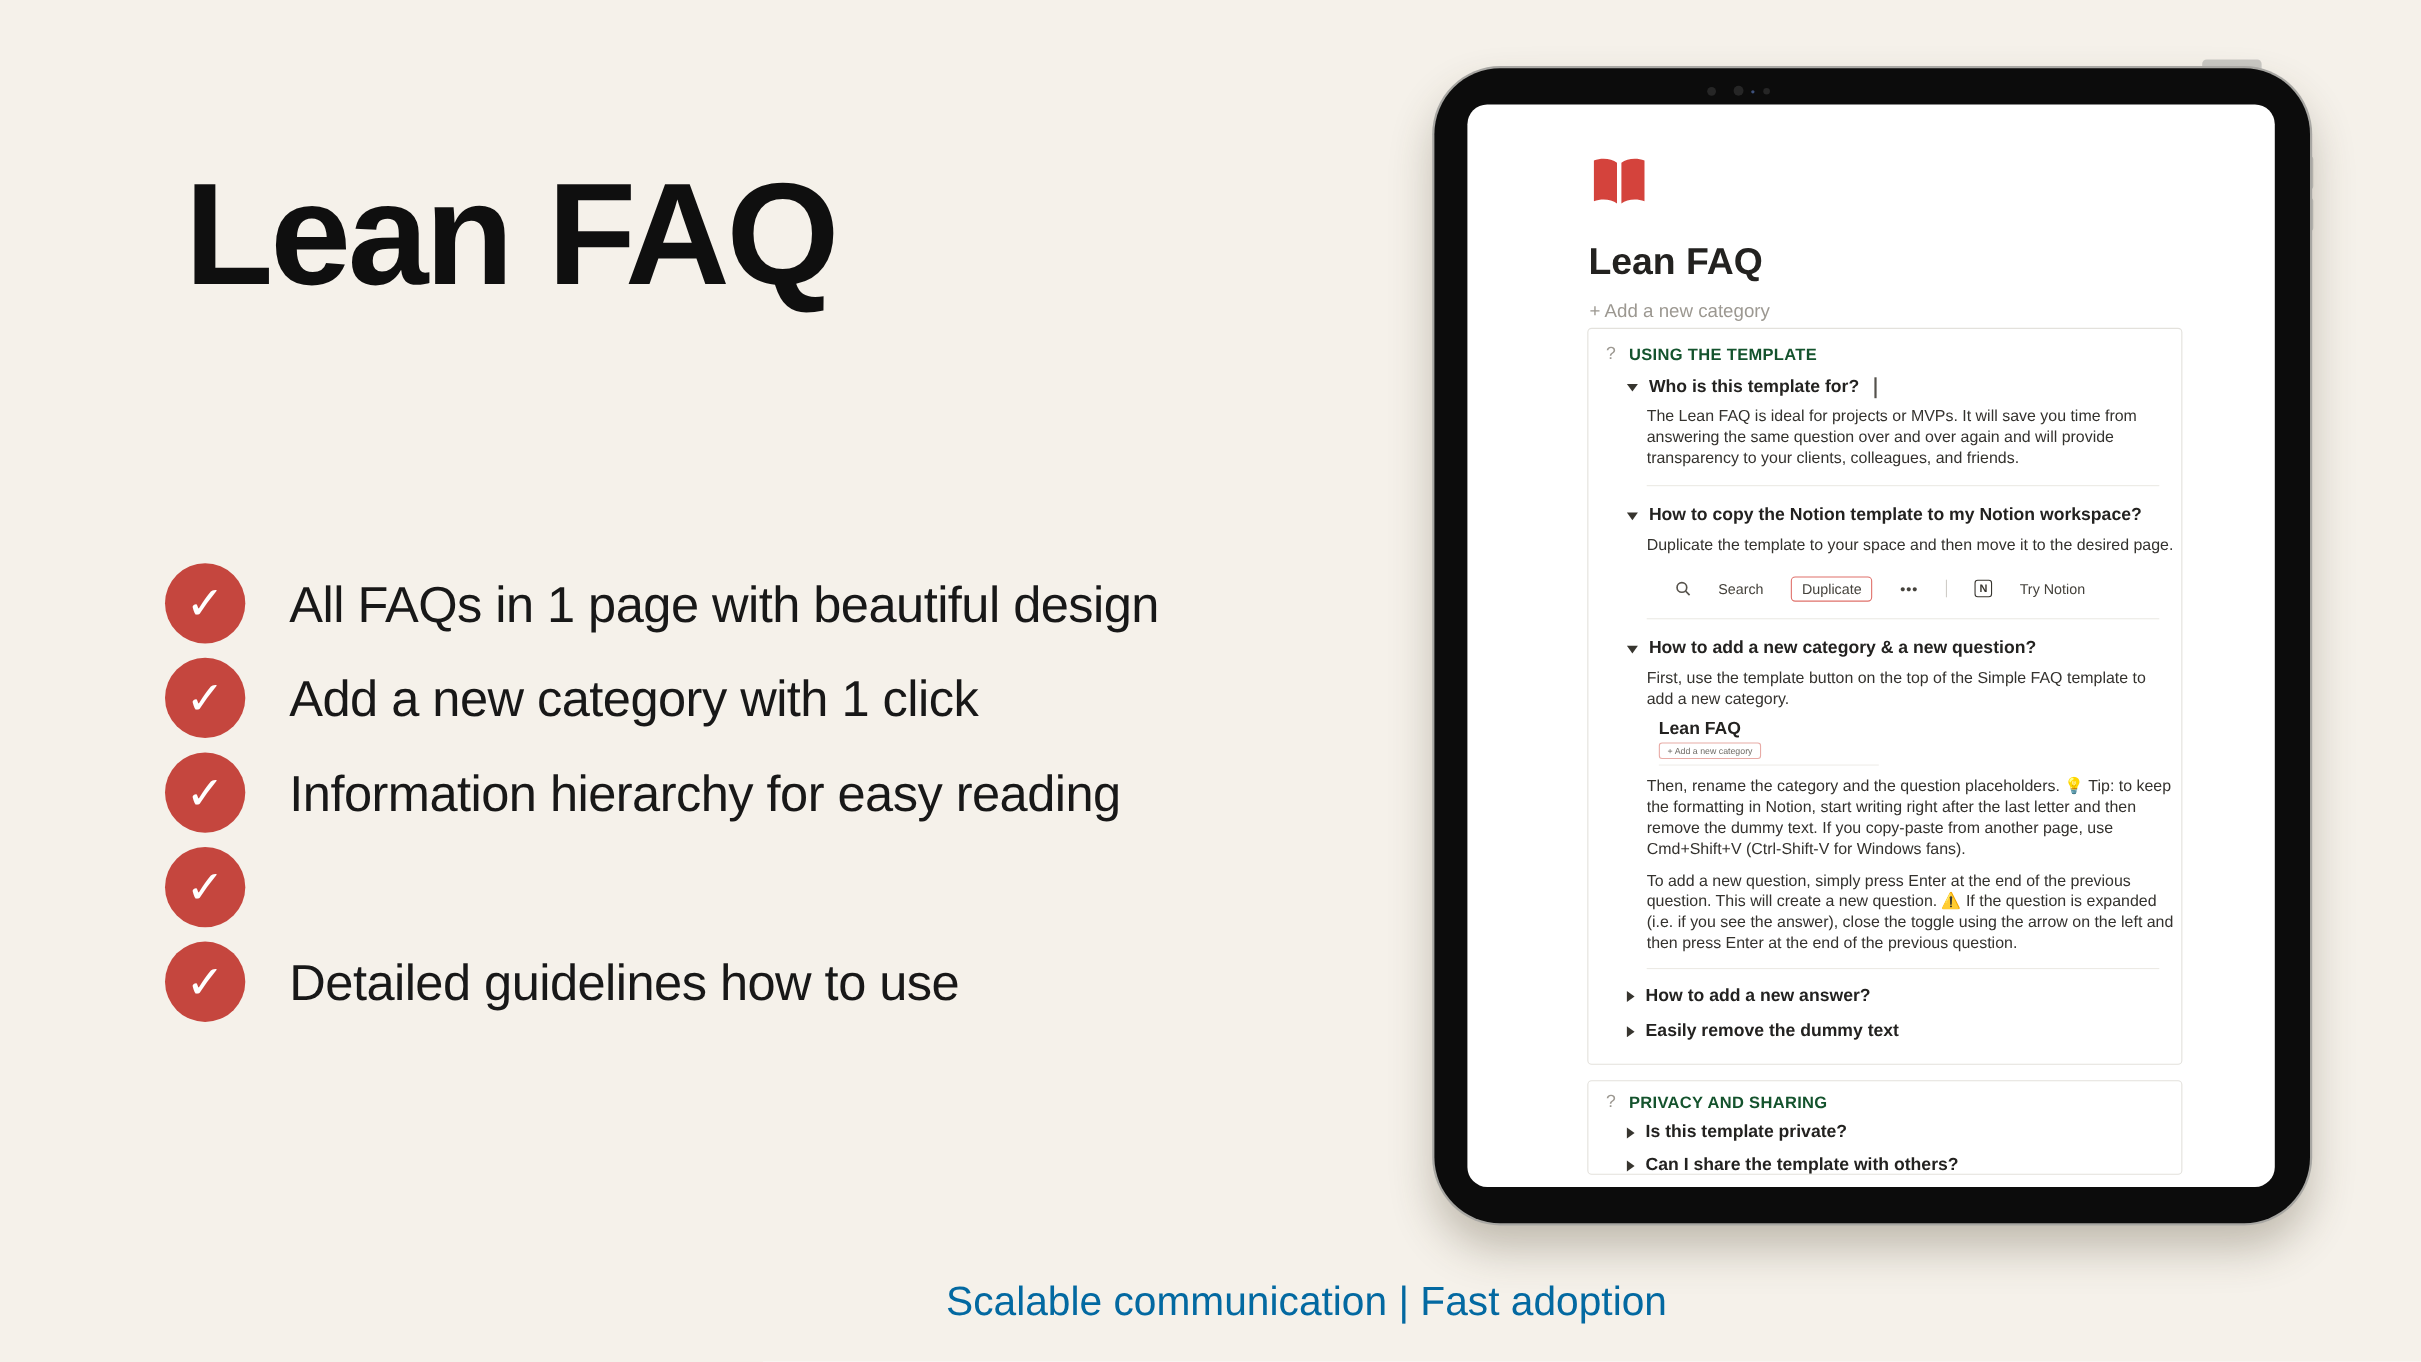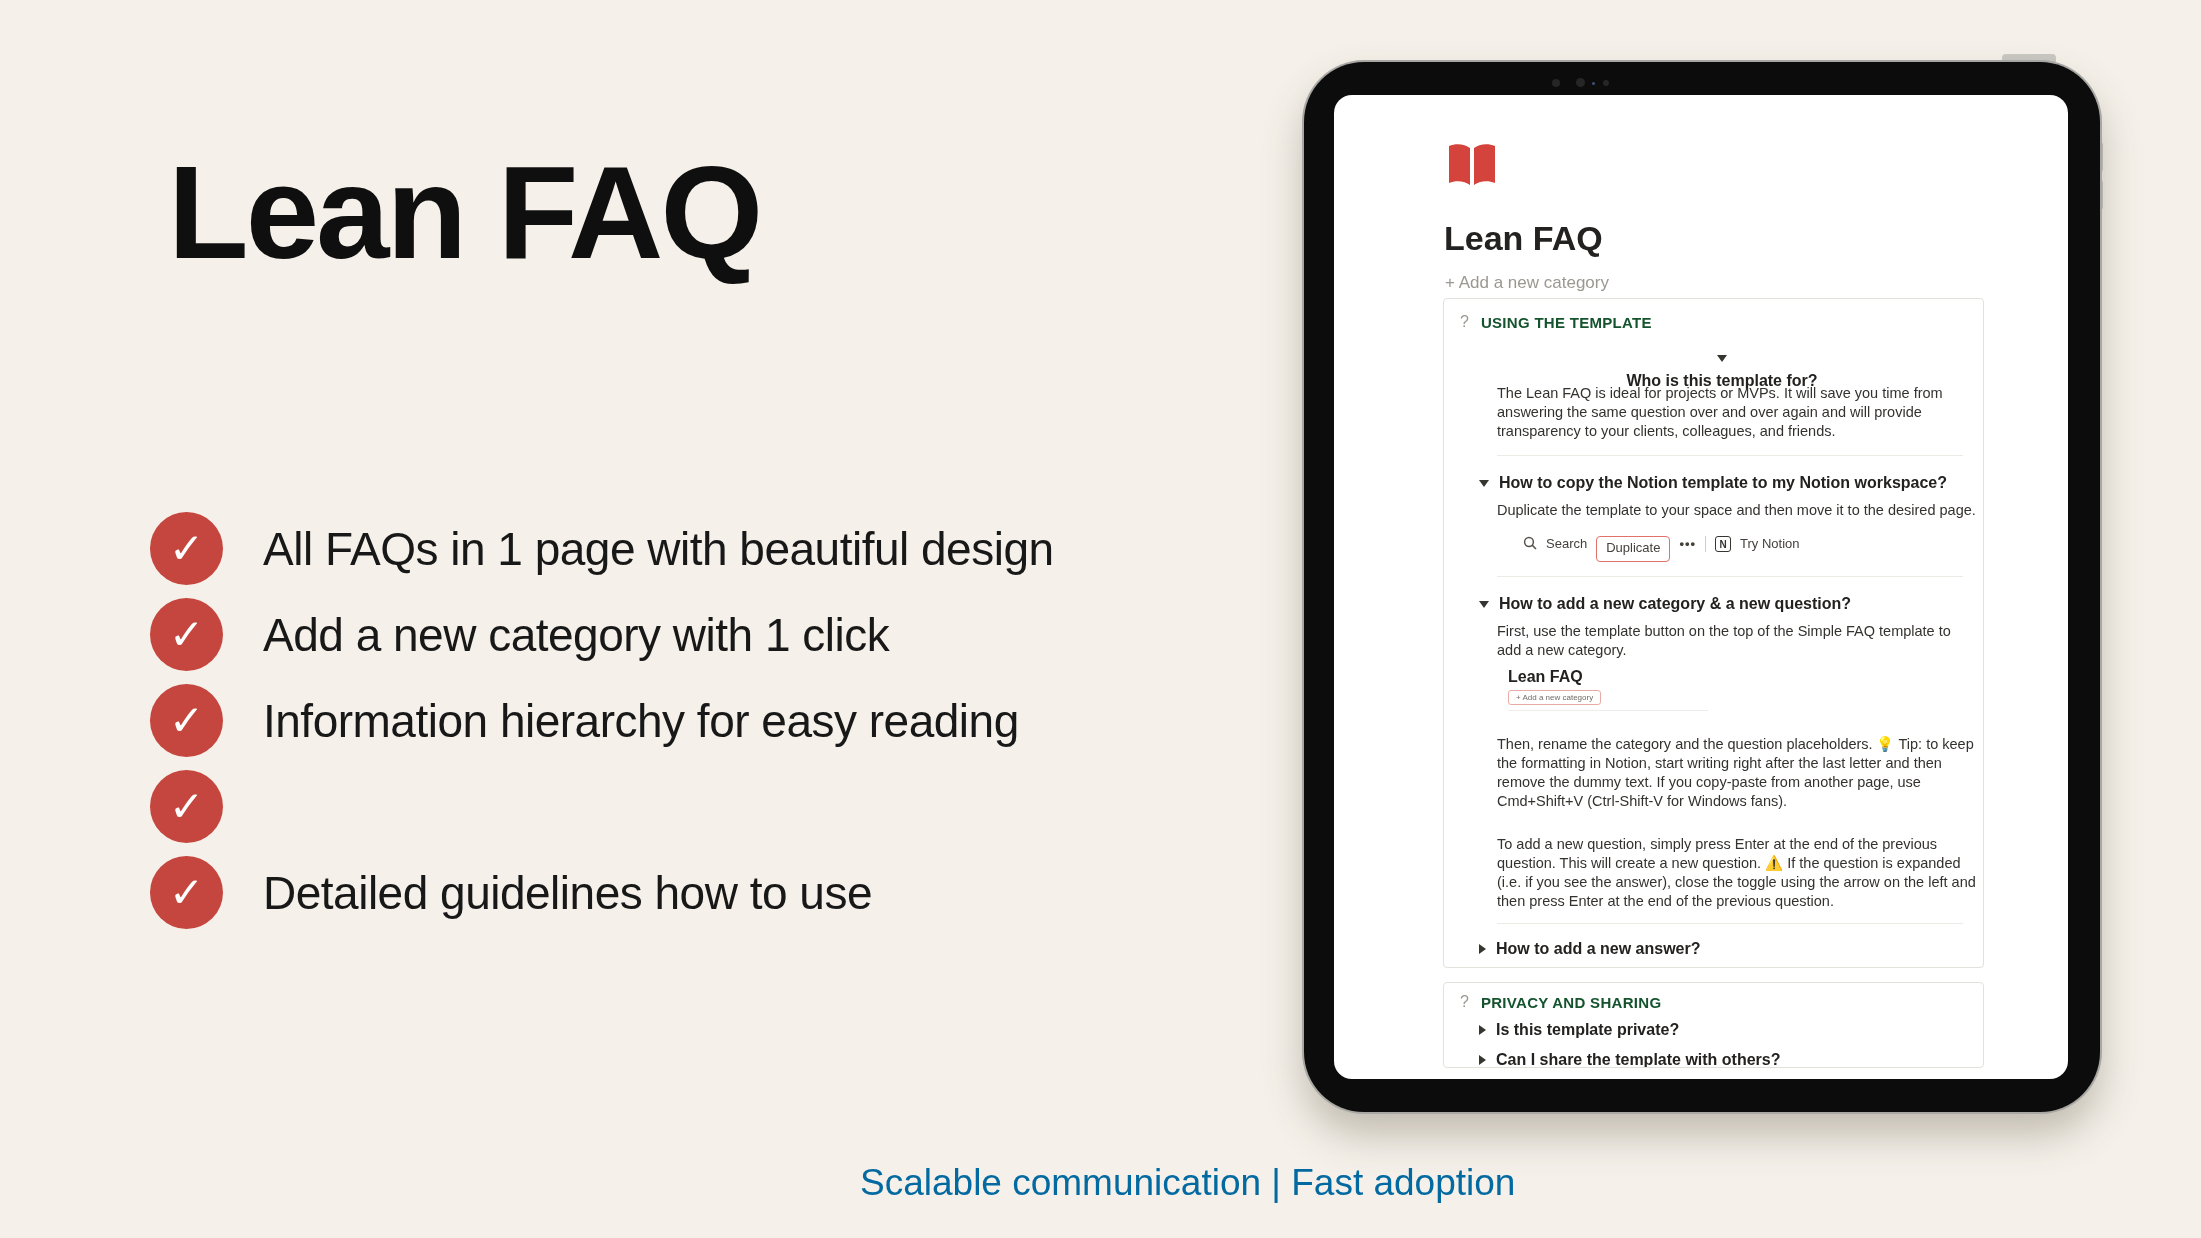--- a/index.html
+++ b/index.html
@@ -51,24 +51,24 @@
   .q-row { display:flex; align-items:center; gap:10px; margin-left:19px; height:22px; }
   .q-row .q-text { font-size:16px; font-weight:700; color:#232220; }
   .tri-down { width:0; height:0; border-left:5px solid transparent; border-right:5px solid transparent;
               border-top:7px solid #37352F; flex:0 0 auto; }
   .tri-right { width:0; height:0; border-top:5px solid transparent; border-bottom:5px solid transparent;
                border-left:7px solid #37352F; flex:0 0 auto; }
   .caret-bar { width:1.5px; height:19px; background:#55524C; margin-left:4px; }
   .n-answer { margin:7px 0 0 37px; width:480px; font-size:14.5px; line-height:19px; color:#34322E; }
   .n-div { height:1px; background:#ECEAE5; margin:14px 2px 0 37px; }
   .mt16 { margin-top:16px; } .mt14 { margin-top:14px; }
-  .mt10 { margin-top:24px;flex-direction:column; } .mt8 { margin-top:8px;align-items:center; }
-
-  
-  .embed-bar { display:flex; gap:9px; margin:16px 0 0 63px; height:26px;
+  .mt10 { margin-top:10px; } .mt8 { margin-top:8px;align-items:center; }
+
+  
+  .embed-bar { display:flex; align-items:center; gap:25px; margin:16px 0 0 63px; height:26px;
                font-size:13px; color:#45423C; }
   .embed-bar svg { flex:0 0 auto; }
   .dup-box { border:1.5px solid #E0716B; border-radius:4px; padding:3px 9px; color:#45423C; }
   .dots { letter-spacing:1px; font-weight:700; color:#45423C; }
   .vbar { width:1px; height:16px; background:#CFCCC7; }
   .n-logo { width:16px; height:16px; border:1.5px solid #37352F; border-radius:3px; font-size:10px;
             font-weight:700; color:#37352F; display:flex; align-items:center; justify-content:center; }
 
   
   .inset { margin:8px 0 0 48px; }

